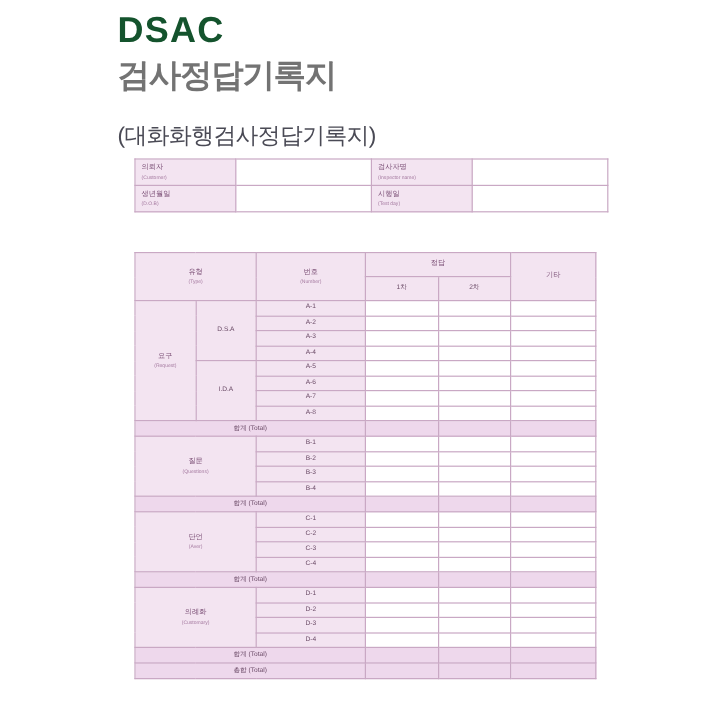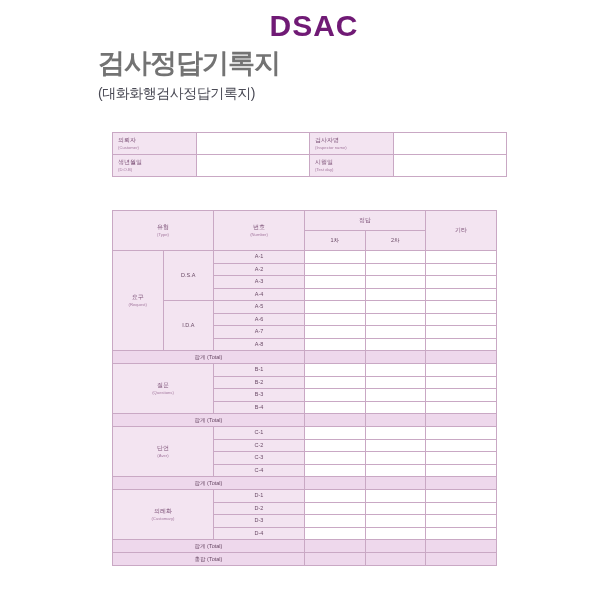--- a/index.html
+++ b/index.html
@@ -23,37 +23,36 @@
     width: 460px;
     height: 600px;
     background: #ffffff;
   }
   .title-block {
     padding: 10px 0 0 28px;
   }
   .brand {
     font-size: 30px;
     font-weight: bold;
-    color: #701a75;
+    color: #14532d;
     letter-spacing: 1px;
     line-height: 1.05;
-    text-align: center;
   }
   .main-title {
     font-size: 27px;
     font-weight: bold;
     color: #737373;
     margin-top: 7px;
     letter-spacing: -1px;
     line-height: 1.1;
   }
   .sub-title {
-    font-size: 14px;
+    font-size: 19px;
     color: #4a4a55;
-    margin-top: 7px;
+    margin-top: 22px;
     letter-spacing: -0.5px;
   }
 
   
   table {
     border-collapse: collapse;
     table-layout: fixed;
   }
   td {
     border: 1px solid #c9a8c4;

